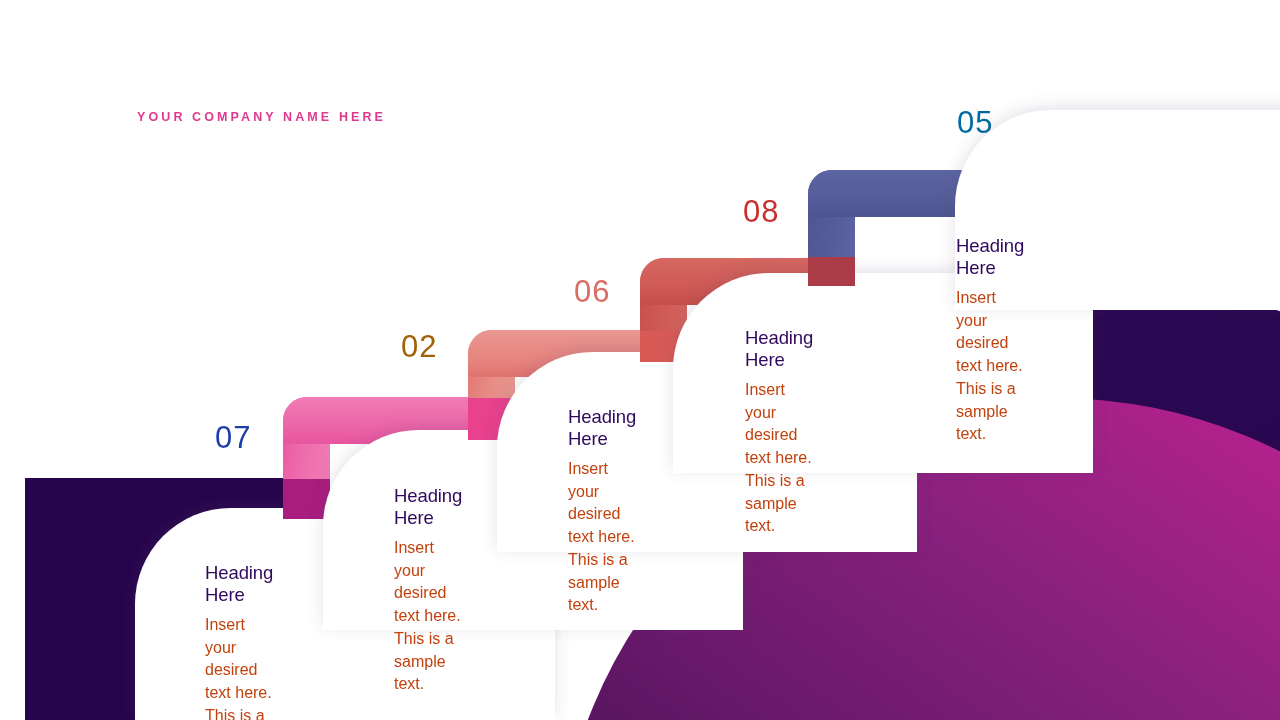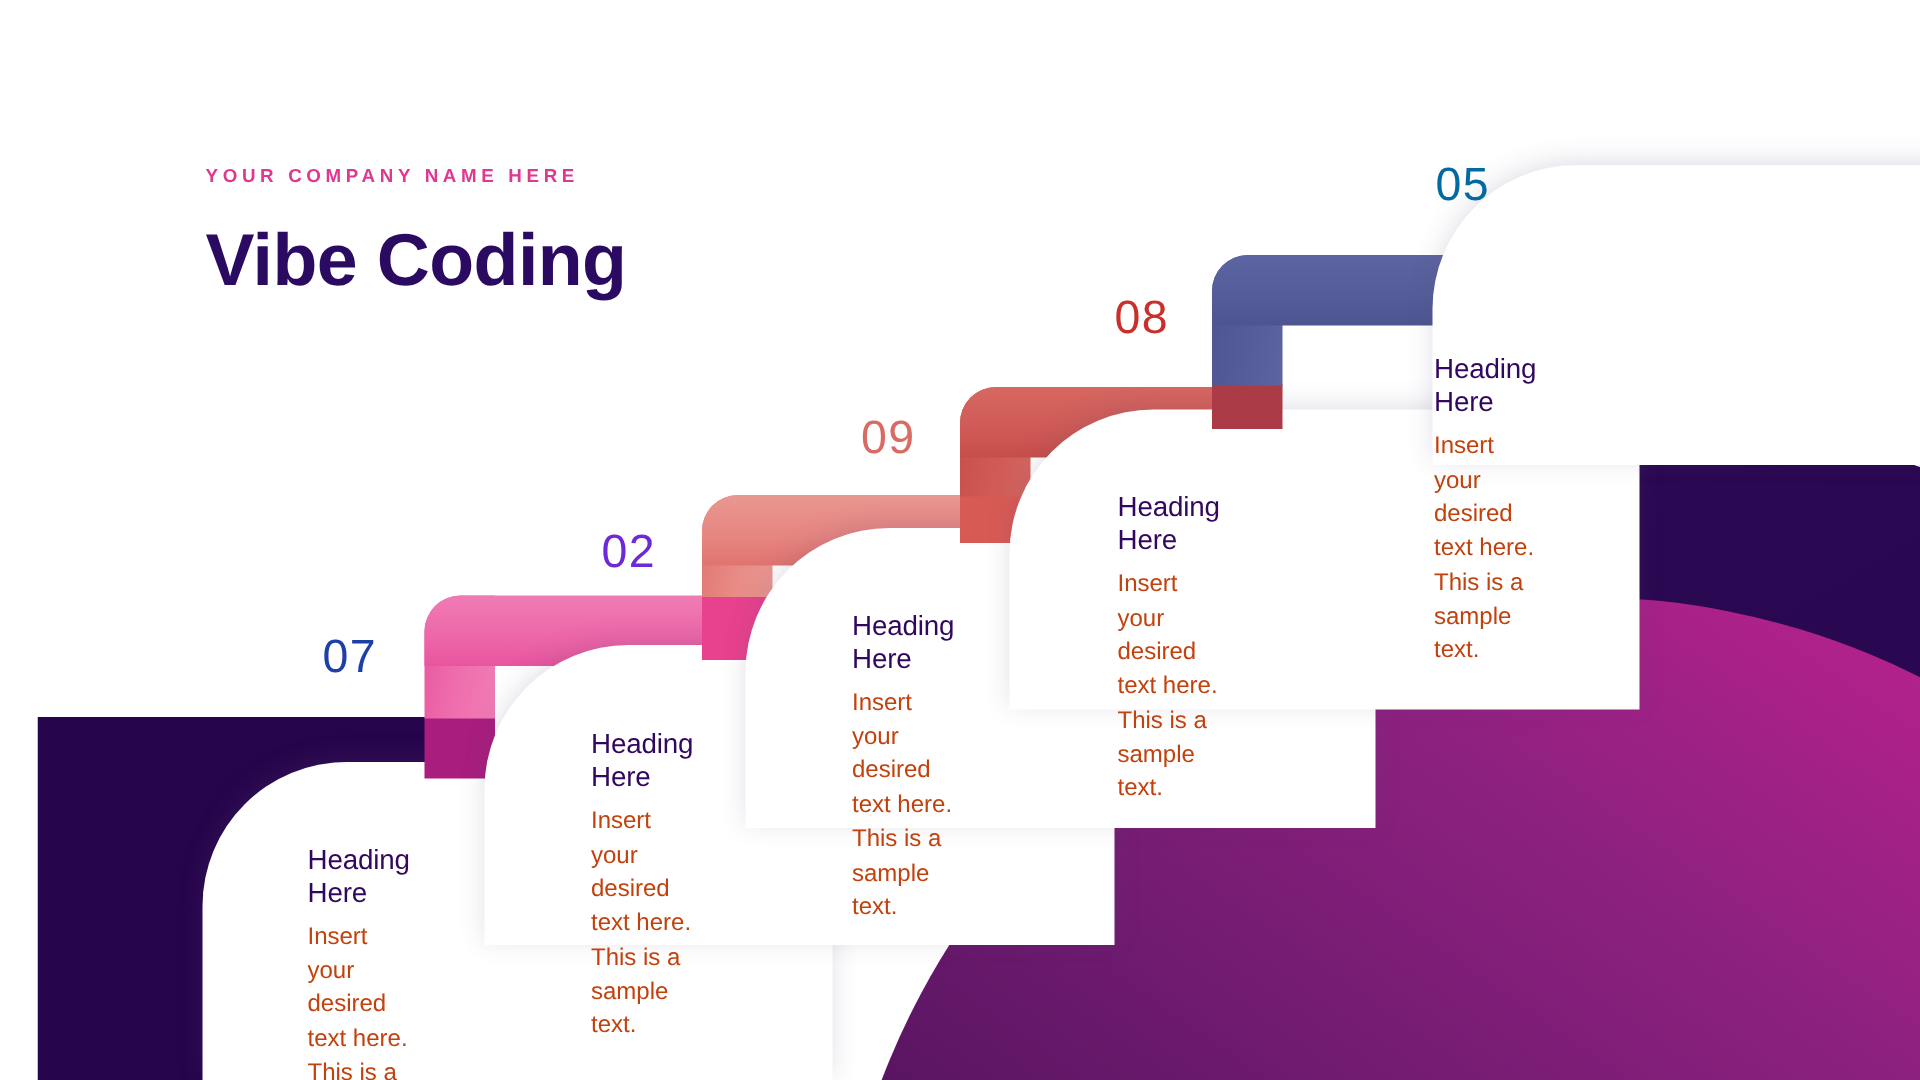--- a/index.html
+++ b/index.html
@@ -56,21 +56,20 @@
 
 <div id="slide">
 
   <div class="deco-dark-band"></div>
   <div class="deco-circle-back"></div>
   <div class="deco-circle-front"></div>
 
   <div class="header">
     <div class="eyebrow">YOUR COMPANY NAME HERE</div>
     <div class="title">
-      <span class="l2">Vibe Coding</span>
     </div>
   </div>
 
   <div class="steps">
 
     <div class="step">
       <div class="card" style="left:110px;top:508px;width:420px;height:212px;"></div>
       <div class="elbow" style="left:258px;top:397px;width:218px;height:122px;">
         <div class="leg-shade" style="top:81px;height:41px;background:#a81d7d;"></div>
         <div class="leg" style="height:82px;background:linear-gradient(100deg,#e8559f 0%,#ef6fae 55%,#f07cb4 100%);"></div>
@@ -86,38 +85,38 @@
       </div>
     </div>
 
     <div class="step">
       <div class="card" style="left:298px;top:430px;width:420px;height:200px;"></div>
       <div class="elbow" style="left:443px;top:330px;width:218px;height:110px;">
         <div class="leg-shade" style="top:67px;height:43px;background:#e8418e;"></div>
         <div class="leg" style="height:68px;background:linear-gradient(100deg,#e0746f 0%,#e88b86 55%,#ea9791 100%);"></div>
         <div class="bar" style="width:218px;background:linear-gradient(180deg,#ea9791 0%,#e78580 60%,#e0746f 100%);"></div>
       </div>
-      <div class="num" style="left:376px;top:350px;color:#6d28d9;">02</div>
+      <div class="num" style="left:376px;top:329px;color:#a16207;">02</div>
       <div class="txt" style="left:369px;top:485px;">
         <h3>Heading Here</h3>
         <p>
           <span>Insert your desired text here.</span>
           <span>This is a sample text.</span>
         </p>
       </div>
     </div>
 
     <div class="step">
       <div class="card" style="left:472px;top:352px;width:420px;height:200px;"></div>
       <div class="elbow" style="left:615px;top:258px;width:205px;height:104px;">
         <div class="leg-shade" style="top:72px;height:32px;background:#d85a55;"></div>
         <div class="leg" style="height:73px;background:linear-gradient(100deg,#c64e4a 0%,#d05a55 55%,#d66761 100%);"></div>
         <div class="bar" style="width:205px;background:linear-gradient(180deg,#d66761 0%,#d05a55 60%,#c64e4a 100%);"></div>
       </div>
-      <div class="num" style="left:549px;top:274px;color:#d96b63;">09</div>
+      <div class="num" style="left:549px;top:274px;color:#d96b63;">06</div>
       <div class="txt" style="left:543px;top:406px;">
         <h3>Heading Here</h3>
         <p>
           <span>Insert your desired text here.</span>
           <span>This is a sample text.</span>
         </p>
       </div>
     </div>
 
     <div class="step">

